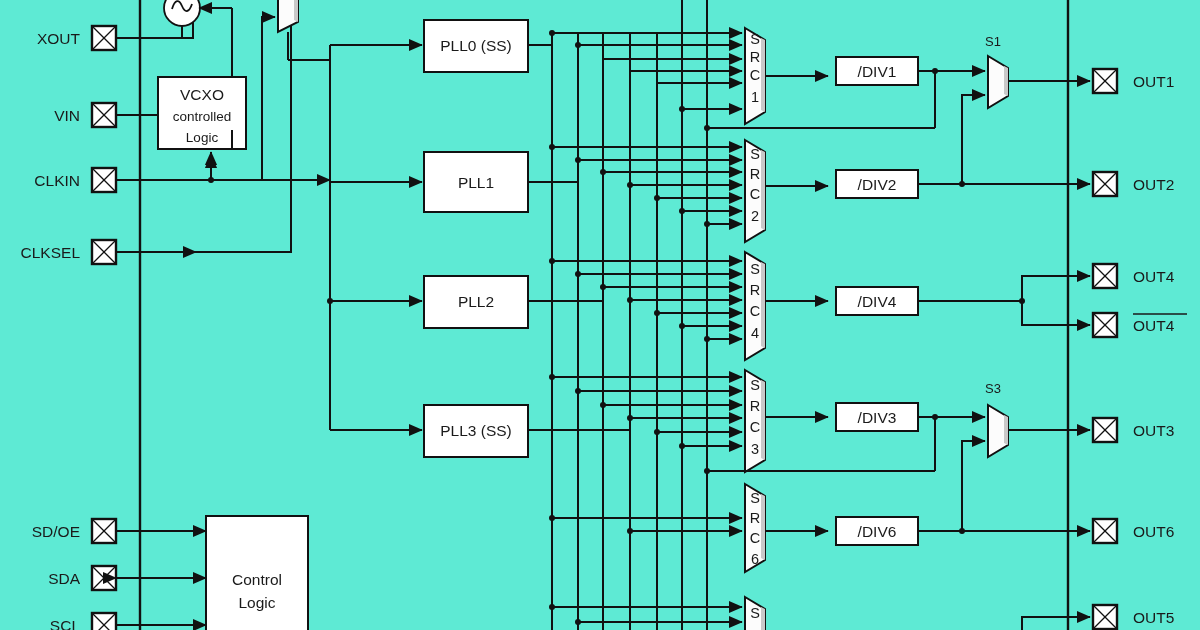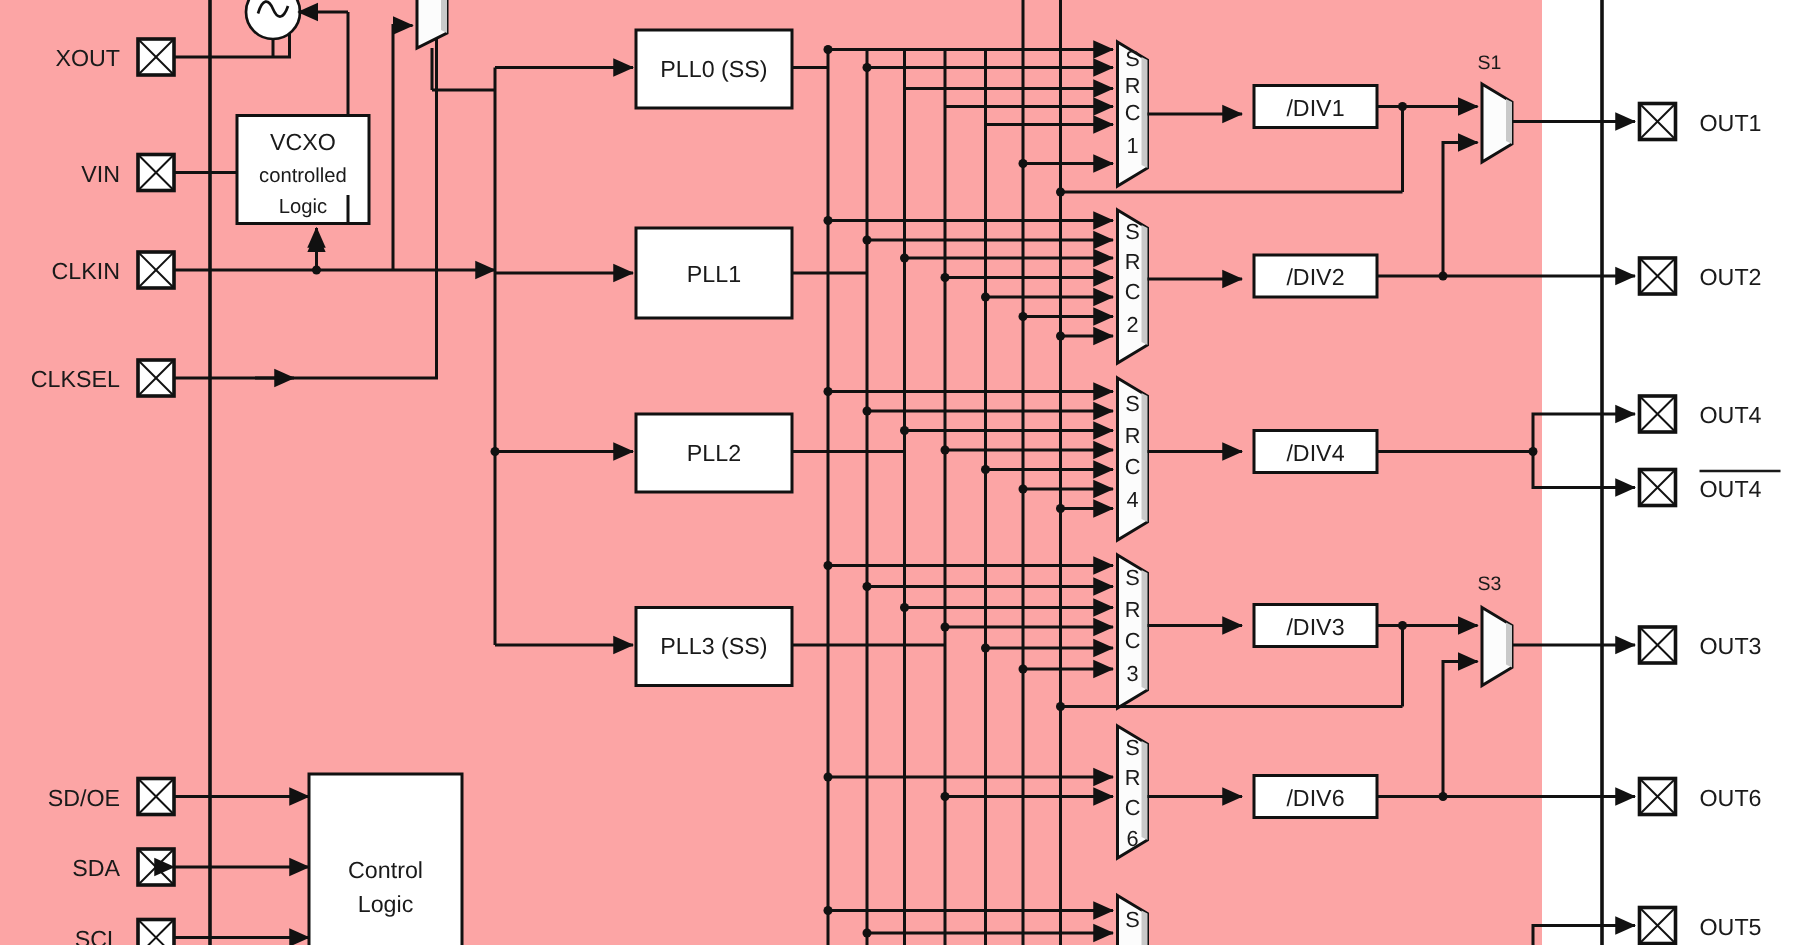--- a/index.html
+++ b/index.html
@@ -2,21 +2,21 @@
 <html><head>
 <meta charset="utf-8">
 <title>Clock Generator Block Diagram</title>
 <style>
   html,body{margin:0;padding:0;background:#ffffff;}
   body{
     width:1200px;height:630px;overflow:hidden;
     font-family:"Liberation Sans", sans-serif;
     color:#1a1a1a;
   }
-  #diagram-root{position:relative;width:1028px;height:630px;background:#fca5a5;}
+  #diagram-root{position:relative;width:1200px;height:630px;background:#5eead4;}
   svg#blockdiagram{position:absolute;left:0;top:0;width:1200px;height:630px;}
   .wire{stroke:#111;stroke-width:2;fill:none;stroke-linecap:butt;}
   .chipedge{stroke:#111;stroke-width:2.4;fill:none;}
   .boxfill{fill:#ffffff;stroke:#111;stroke-width:2;}
   .padbox{fill:#ffffff;stroke:#111;stroke-width:2.4;}
   .padx{stroke:#111;stroke-width:1.3;fill:none;}
   .muxshape{fill:#fcfcfc;stroke:#111;stroke-width:2;}
   .muxshade{fill:#c9c9c9;stroke:none;}
   .dot{fill:#111;}
   .lbl{font-family:"Liberation Sans",sans-serif;font-size:15px;fill:#1a1a1a;}

